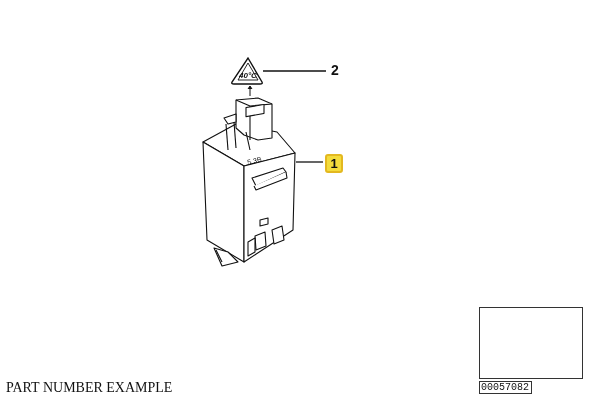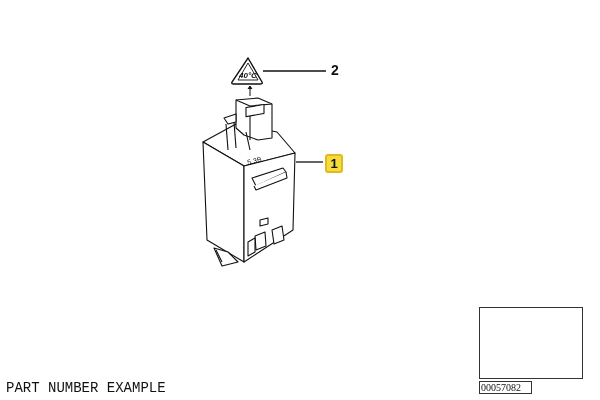--- a/index.html
+++ b/index.html
@@ -48,21 +48,21 @@
       justify-content: center;
       font-weight: bold;
       font-size: 13px;
       color: #111;
       cursor: pointer;
     }
     .footer-label {
       position: absolute;
       left: 6px;
       top: 380px;
-      font-family: Liberation Mono, monospace;
+      font-family: Liberation Serif, serif;
       font-size: 14px;
       color: #111;
       letter-spacing: 0px;
     }
     .thumb {
       position: absolute;
       left: 479px;
       top: 307px;
       width: 104px;
       height: 72px;
@@ -71,21 +71,21 @@
       background: #fff;
     }
     .thumb-id {
       position: absolute;
       left: 479px;
       top: 381px;
       width: 53px;
       height: 13px;
       border: 1px solid #333;
       box-sizing: border-box;
-      font-family: Liberation Serif, serif;
+      font-family: Liberation Mono, monospace;
       font-size: 10px;
       line-height: 11px;
       padding-left: 1px;
       color: #111;
       background: #fff;
     }
   </style>
 </head>
 <body>
 

